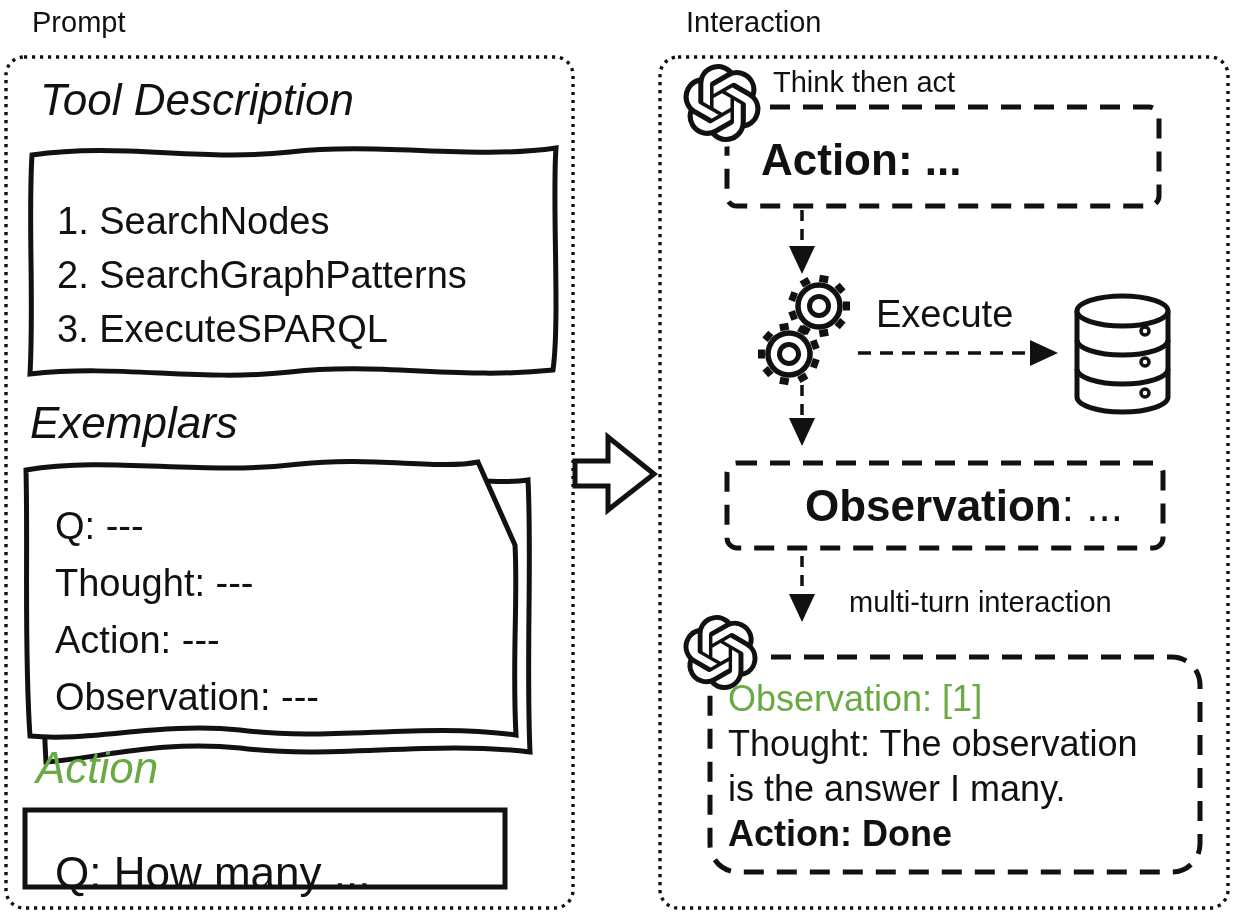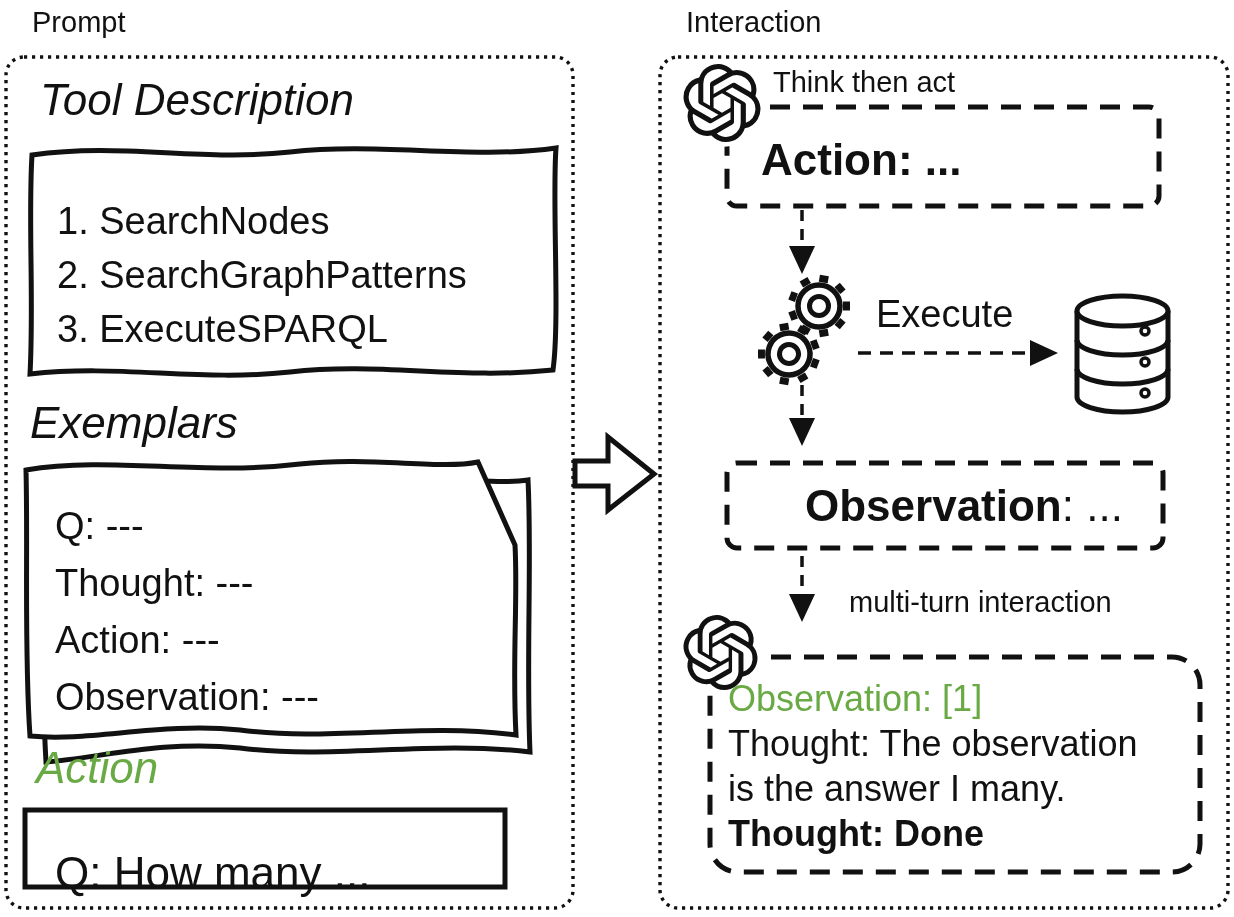--- a/index.html
+++ b/index.html
@@ -137,16 +137,16 @@
   <div class="txt t40" style="left:757px;top:484px;margin-left:48px;">
     <span class="bold">Observation</span><span>: ...</span>
   </div>
 
   <div class="txt t36" style="left:849px;top:582px;">multi-turn interaction</div>
 
   <div class="txt resp" style="left:728px;top:676px;">
     <div style="color: rgb(106, 170, 69);">Observation: [1]</div>
     <div>Thought: The observation</div>
     <div>is the answer I many.</div>
-    <div class="bold">Thought: Done</div>
+    <div class="bold">Action: Done</div>
   </div>
 
 </div>
 
 </body></html>

